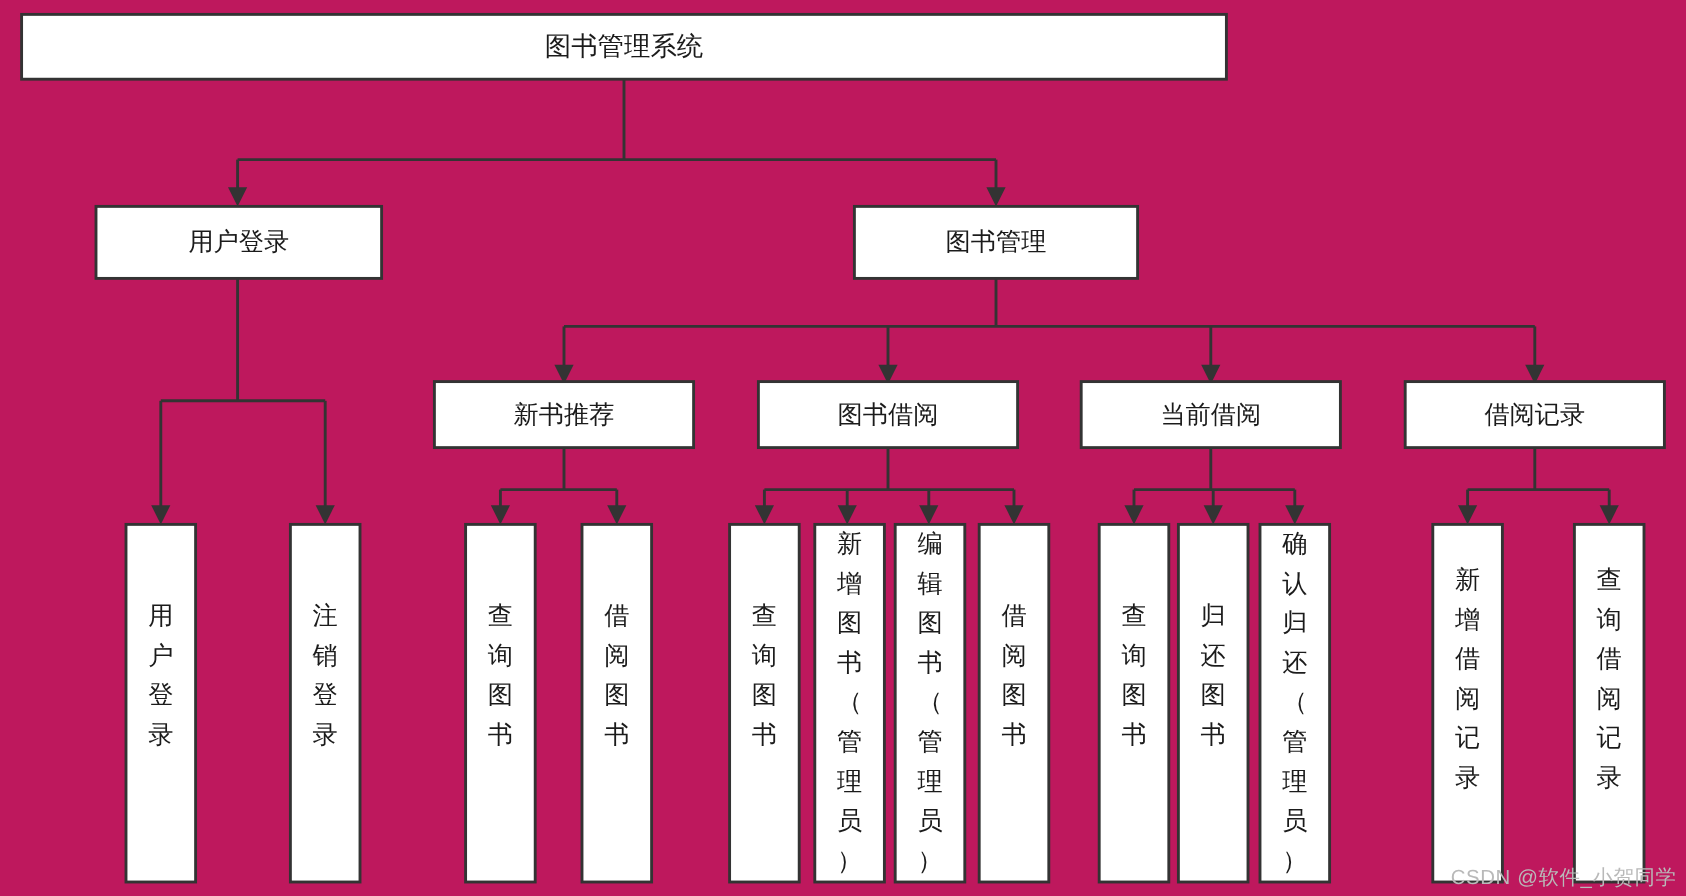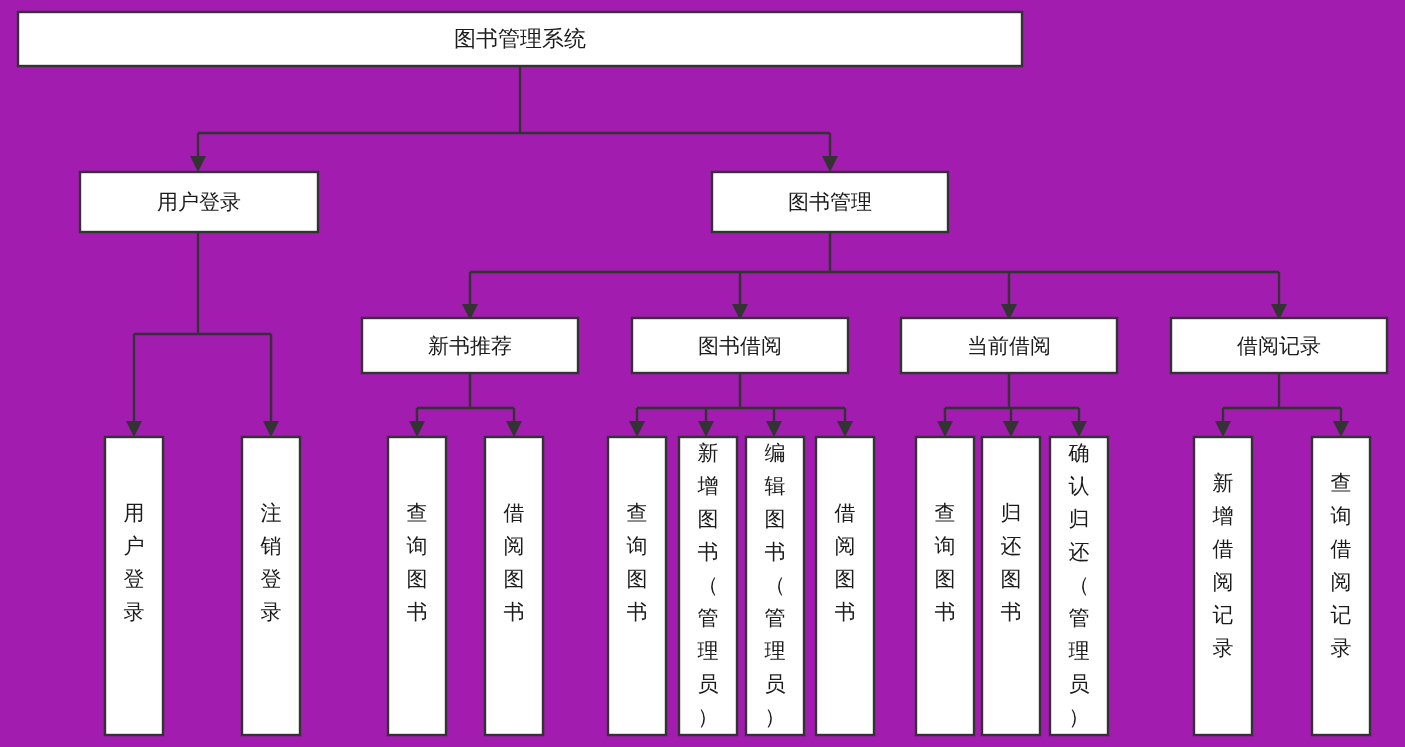--- a/index.html
+++ b/index.html
@@ -8,21 +8,21 @@
     padding: 0;
     background: #ffffff;
   }
   body {
     font-family: "Liberation Sans", "DejaVu Sans", sans-serif;
   }
   #diagram-root {
     position: relative;
     width: 1405px;
     height: 747px;
-    background: #a21caf;
+    background: #be185d;
     overflow: hidden;
   }
   #flow-svg {
     position: absolute;
     left: 0;
     top: 0;
     width: 1405px;
     height: 747px;
   }
   .node-box {
@@ -232,14 +232,15 @@
       <text class="leaf-label" x="1223" y="490"><tspan x="1223" dy="0">新</tspan><tspan x="1223" dy="33">增</tspan><tspan x="1223" dy="33">借</tspan><tspan x="1223" dy="33">阅</tspan><tspan x="1223" dy="33">记</tspan><tspan x="1223" dy="33">录</tspan></text>
     </g>
 
     <g>
       <rect class="node-box" x="1312" y="437" width="58" height="298"></rect>
       <text class="leaf-label" x="1341" y="490"><tspan x="1341" dy="0">查</tspan><tspan x="1341" dy="33">询</tspan><tspan x="1341" dy="33">借</tspan><tspan x="1341" dy="33">阅</tspan><tspan x="1341" dy="33">记</tspan><tspan x="1341" dy="33">录</tspan></text>
     </g>
 
   </svg>
 
+  <div class="watermark-text">CSDN @软件_小贺同学</div>
 
 </div>
 
 </body></html>

